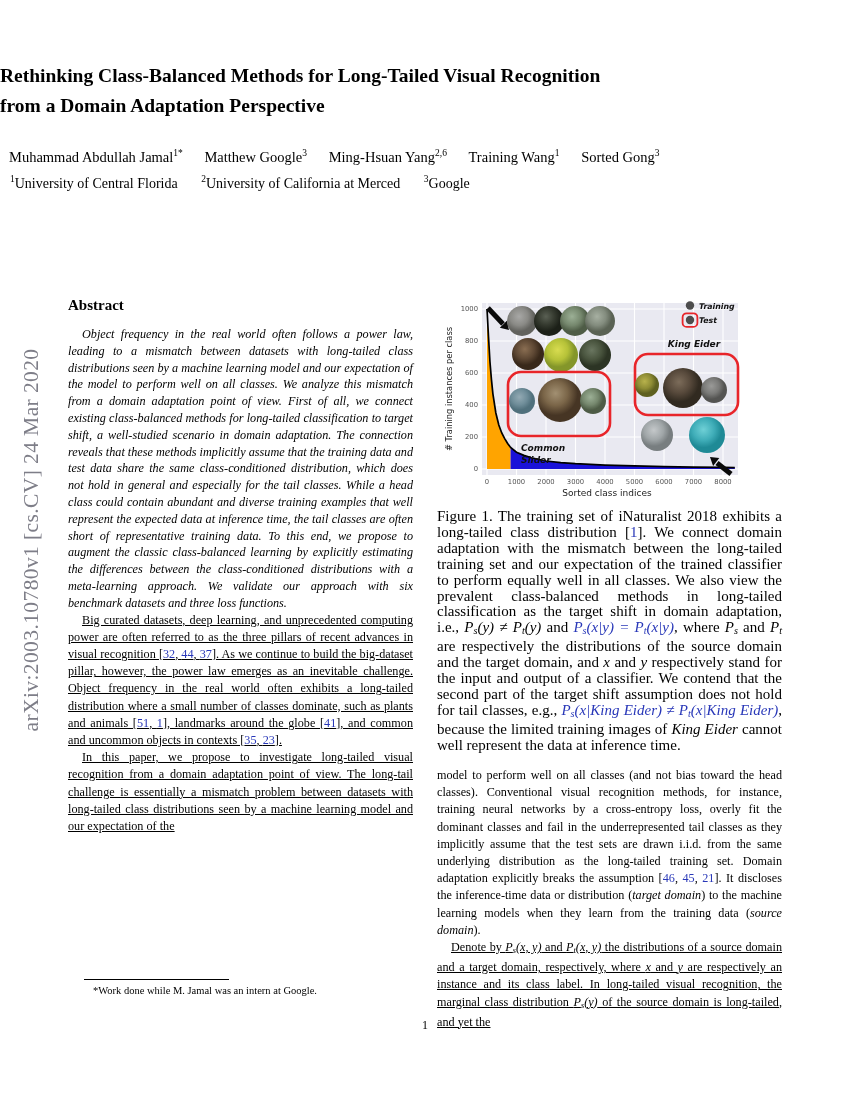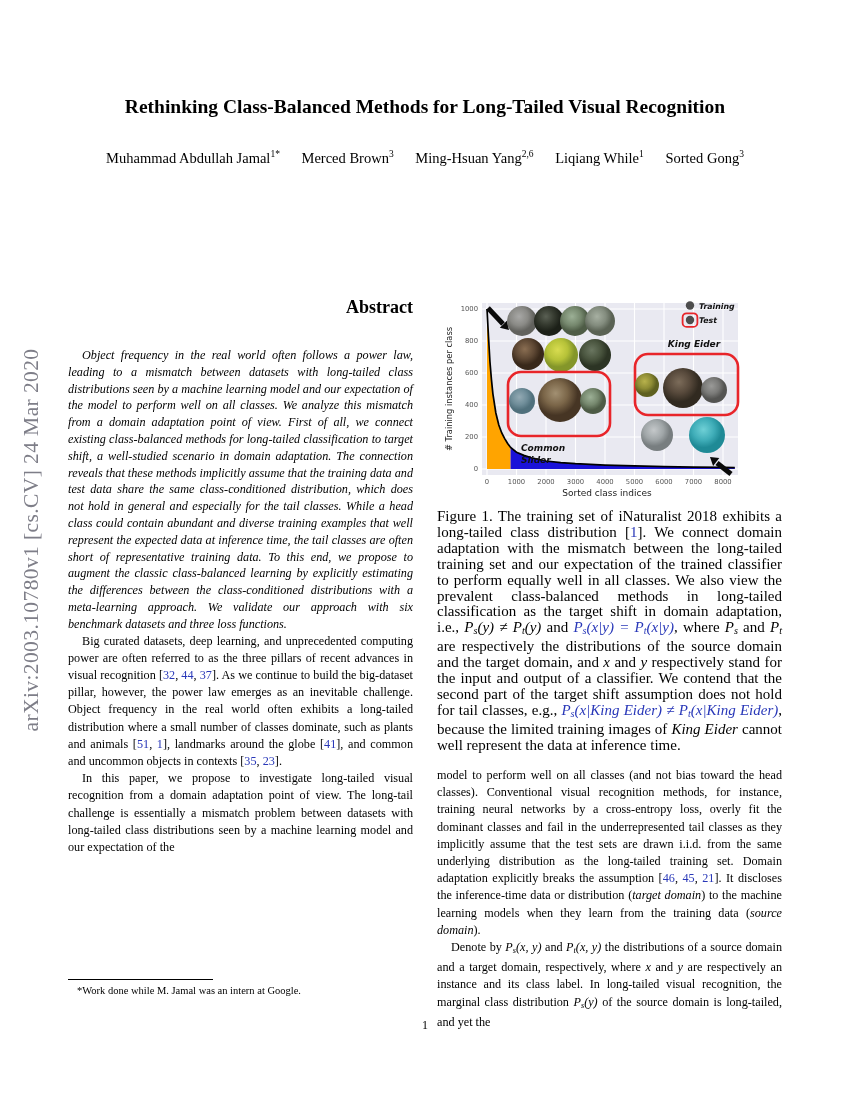--- a/index.html
+++ b/index.html
@@ -17,49 +17,49 @@
   }
   
   .arxiv-sidebar{
     position:absolute;top:540px;left:31px;
     transform:translate(-50%,-50%) rotate(-90deg);
     white-space:nowrap;
     font-size:21.5px;color:#7e7e88;
     letter-spacing:.4px;
   }
   
-  .paper-header{padding-top:92px;text-align:center;}
+  .paper-header{padding-top:61px;text-align:left;}
   .paper-title{
     margin:0;font-size:19.5px;font-weight:bold;line-height:30px;
   }
   .authors{margin-top:27px;font-size:14.5px;}
   .author{margin:0 9px;}
   .author sup,.affil sup{font-size:9.5px;}
   .affils{margin-top:9px;font-size:14px;}
   .affil{margin:0 10px;}
   
   .columns{
     position:absolute;top:293px;left:68px;
     width:714px;height:712px;
     display:flex;gap:24px;
   }
   .col{width:345px;position:relative;}
   .abstract-head{
-    text-align:right;font-size:18px;font-weight:bold;margin:4px 0 29px;
+    text-align:left;font-size:15px;font-weight:bold;margin:4px 0 12px;
   }
   .abstract-body{
     margin:0;font-style:italic;font-size:12.2px;line-height:16.8px;
     text-align:justify;text-indent:14px;
   }
   .section-head{font-size:14.5px;font-weight:bold;margin:23px 0 11px;}
   .body-par{
     margin:0;font-size:12.2px;line-height:17.2px;text-align:justify;
   }
-  .indent{text-indent:14px;}
-  .footnote-area{position:absolute;bottom:8px;left:0;right:0;margin-top:17px;}
+  .indent{text-indent:14px;text-decoration:underline;}
+  .footnote-area{position:absolute;bottom:8px;left:16px;right:0;margin-top:17px;}
   .footnote-rule{width:145px;border-top:1px solid #000;margin-bottom:4px;}
   .footnote{margin:0;font-size:10.5px;line-height:13px;text-indent:9px;}
   
   figure{margin:0;}
   #chart-svg{display:block;width:345px;height:212px;}
   figcaption{
     font-size:15px;line-height:15.9px;text-align:justify;margin-top:4px;
   }
   .fig-body-1{margin-top:13px;}
   
@@ -80,27 +80,32 @@
   .legend-label{font:italic bold 7.8px "DejaVu Sans",sans-serif;fill:#101010;}
 </style>
 </head>
 <body>
 
 <div class="page">
 
   <div class="arxiv-sidebar">arXiv:2003.10780v1  [cs.CV]  24 Mar 2020</div>
 
   <header class="paper-header">
-    <h1 class="paper-title"><span>Rethinking Class-Balanced Methods for Long-Tailed Visual Recognition</span><br></h1>
+    <h1 class="paper-title"><span>Rethinking Class-Balanced Methods for Long-Tailed Visual Recognition</span><br><span>from a Domain Adaptation Perspective</span></h1>
     <div class="authors">
       <span class="author"><span>Muhammad Abdullah Jamal</span><sup>1*</sup></span>
-      <span class="author"><span>Merced Brown</span><sup>3</sup></span>
+      <span class="author"><span>Matthew Google</span><sup>3</sup></span>
       <span class="author"><span>Ming-Hsuan Yang</span><sup>2,6</sup></span>
-      <span class="author"><span>Liqiang While</span><sup>1</sup></span>
+      <span class="author"><span>Training Wang</span><sup>1</sup></span>
       <span class="author"><span>Sorted Gong</span><sup>3</sup></span>
+    </div>
+    <div class="affils">
+      <span class="affil"><sup>1</sup><span>University of Central Florida</span></span>
+      <span class="affil"><sup>2</sup><span>University of California at Merced</span></span>
+      <span class="affil"><sup>3</sup><span>Google</span></span>
     </div>
   </header>
 
   <div class="columns">
 
     <div class="col">
       <h2 class="abstract-head">Abstract</h2>
       <p class="abstract-body">Object frequency in the real world often follows a power law, leading to a mismatch between datasets with long-tailed class distributions seen by a machine learning model and our expectation of the model to perform well on all classes. We analyze this mismatch from a domain adaptation point of view. First of all, we connect existing class-balanced methods for long-tailed classification to target shift, a well-studied scenario in domain adaptation. The connection reveals that these methods implicitly assume that the training data and test data share the same class-conditioned distribution, which does not hold in general and especially for the tail classes. While a head class could contain abundant and diverse training examples that well represent the expected data at inference time, the tail classes are often short of representative training data. To this end, we propose to augment the classic class-balanced learning by explicitly estimating the differences between the class-conditioned distributions with a meta-learning approach. We validate our approach with six benchmark datasets and three loss functions.</p>
       <p class="body-par indent"><span>Big curated datasets, deep learning, and unprecedented computing power are often referred to as the three pillars of recent advances in visual recognition [</span><span class="seg-c">32</span><span>, </span><span class="seg-c">44</span><span>, </span><span class="seg-c">37</span><span>]. As we continue to build the big-dataset pillar, however, the power law emerges as an inevitable challenge. Object frequency in the real world often exhibits a long-tailed distribution where a small number of classes dominate, such as plants and animals [</span><span class="seg-c">51</span><span>, </span><span class="seg-c">1</span><span>], landmarks around the globe  [</span><span class="seg-c">41</span><span>], and common and uncommon objects in contexts [</span><span class="seg-c">35</span><span>, </span><span class="seg-c">23</span><span>].</span></p>
       <p class="body-par indent">In this paper, we propose to investigate long-tailed visual recognition from a domain adaptation point of view. The long-tail challenge is essentially a mismatch problem between datasets with long-tailed class distributions seen by a machine learning model and our expectation of the</p>

